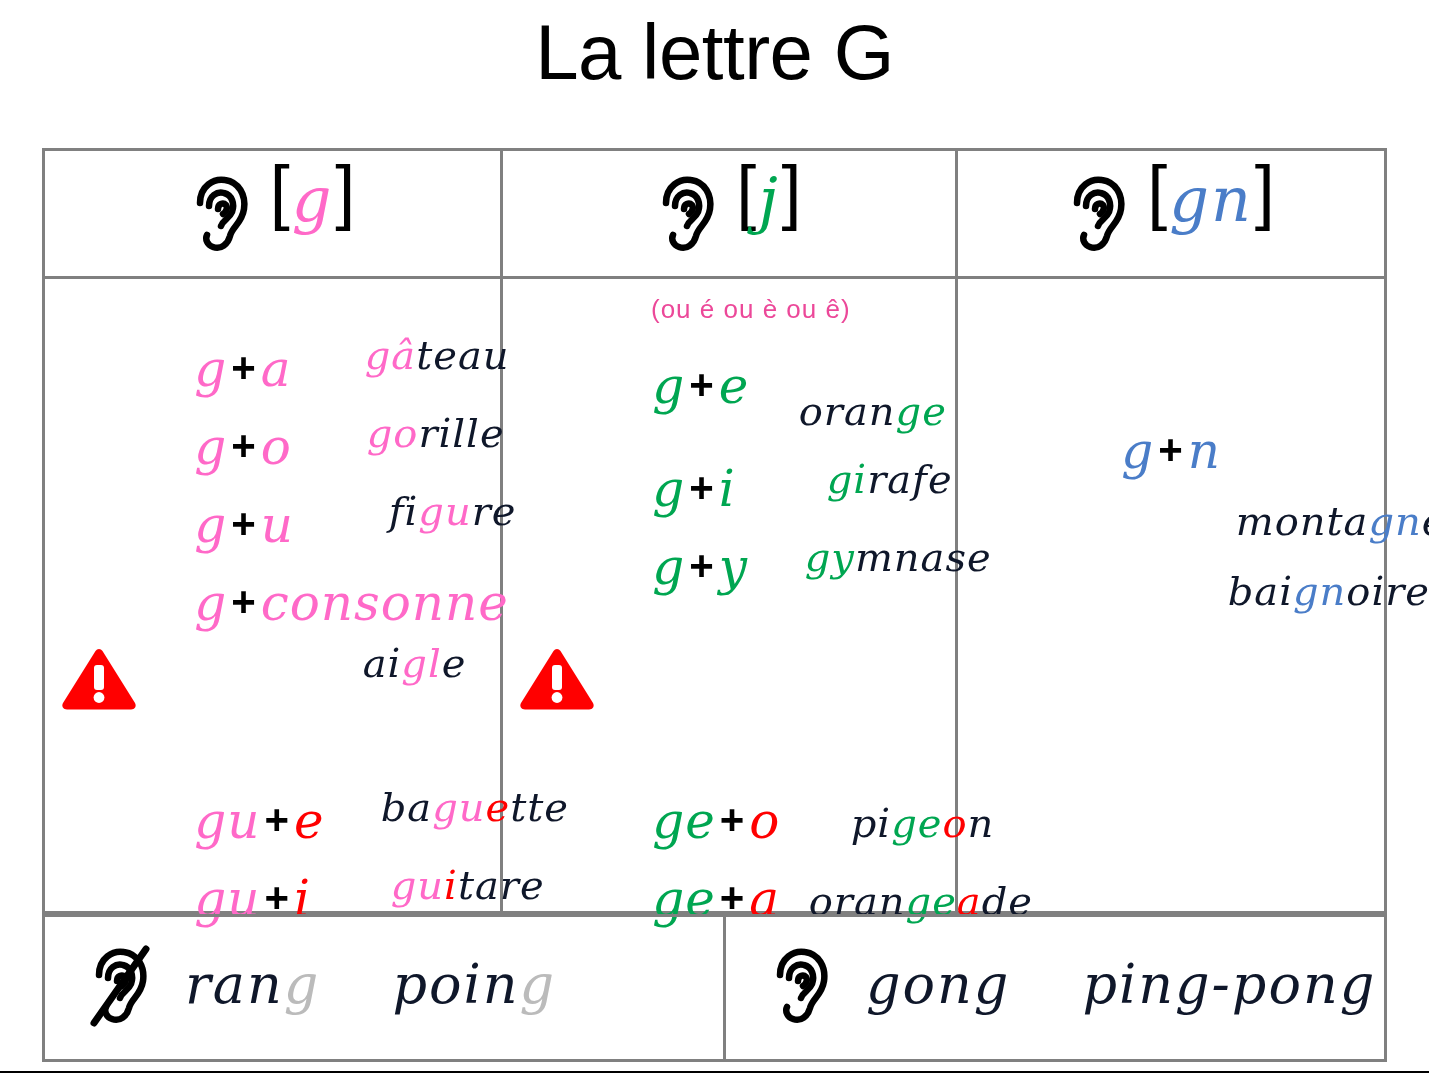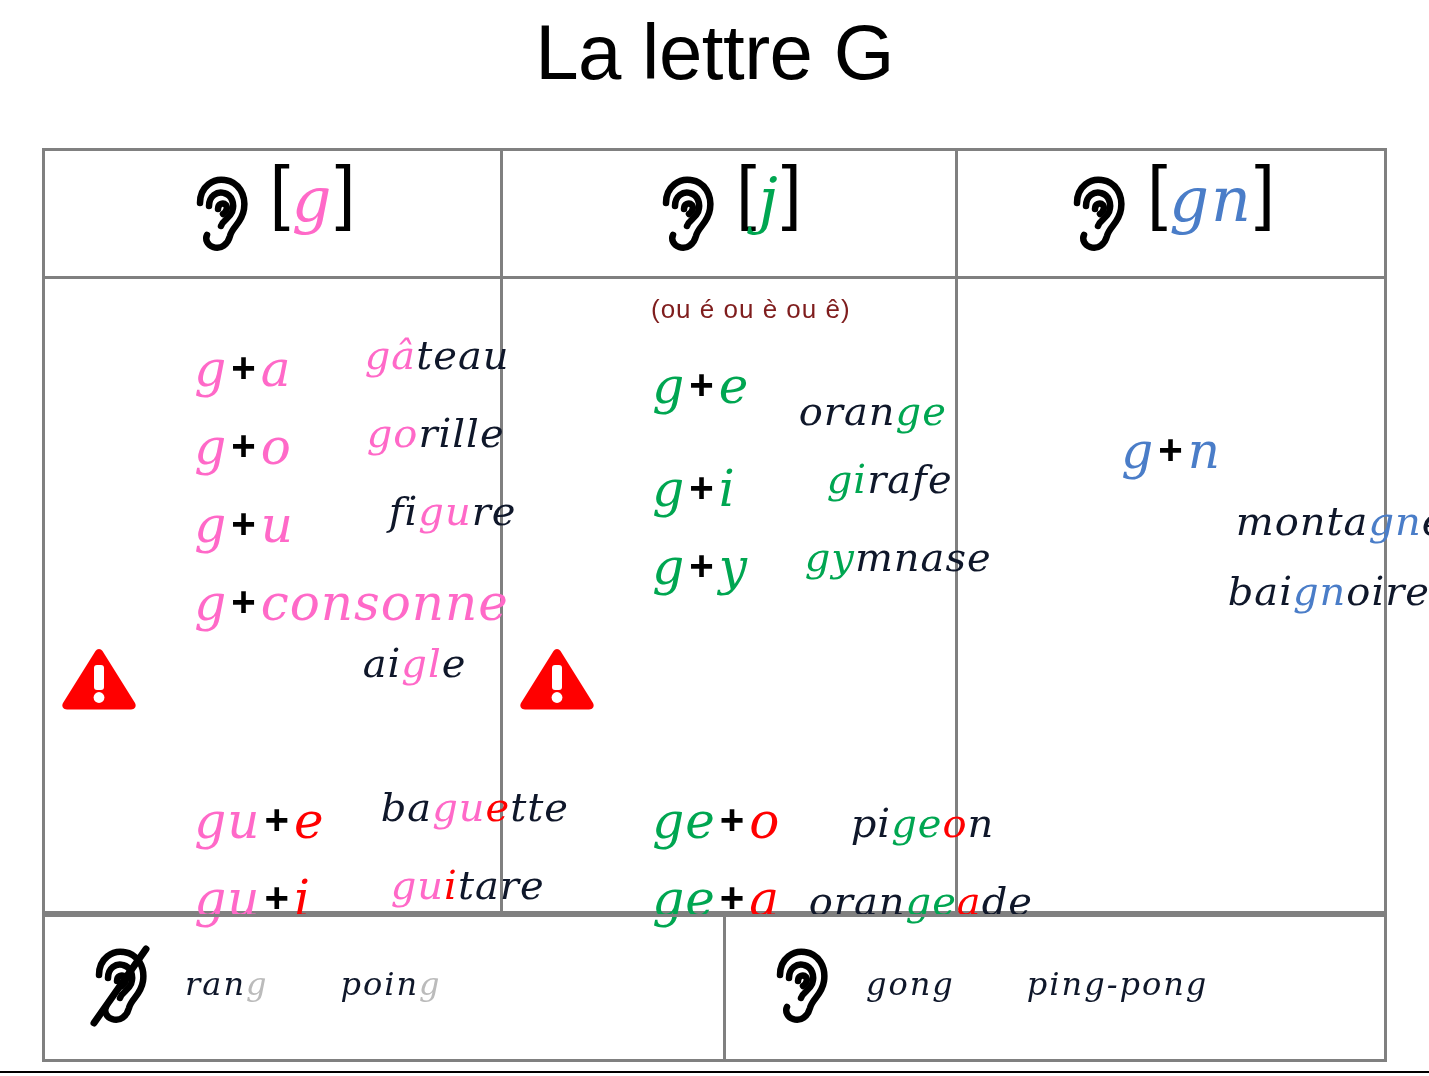--- a/index.html
+++ b/index.html
@@ -147,21 +147,21 @@
     font-size: 40px;
     letter-spacing: 1px;
     color: #111111;
   }
 
   .note {
     position: absolute;
     white-space: pre;
     font-family: "Liberation Sans", sans-serif;
     font-size: 26px;
-    color: #7f1d1d;
+    color: #ec4899;
     letter-spacing: 1px;
   }
 
   
   .warn { position: absolute; }
 
   
   #bottom-row {
     position: absolute;
     left: 42px;
@@ -182,21 +182,21 @@
     box-sizing: border-box;
   }
   #bottom-cell-silent { left: 0; width: 678px; }
   #bottom-cell-sound  { left: 681px; right: 0; }
 
   .bottom-words {
     display: flex;
     gap: 72px;
     font-family: "DejaVu Serif", "Liberation Serif", serif;
     font-style: italic;
-    font-size: 32px;
+    font-size: 54px;
     letter-spacing: 2px;
     color: #111111;
     position: relative;
     top: -4px;
   }
 
   
   #bottom-hairline {
     position: absolute;
     left: 0;

